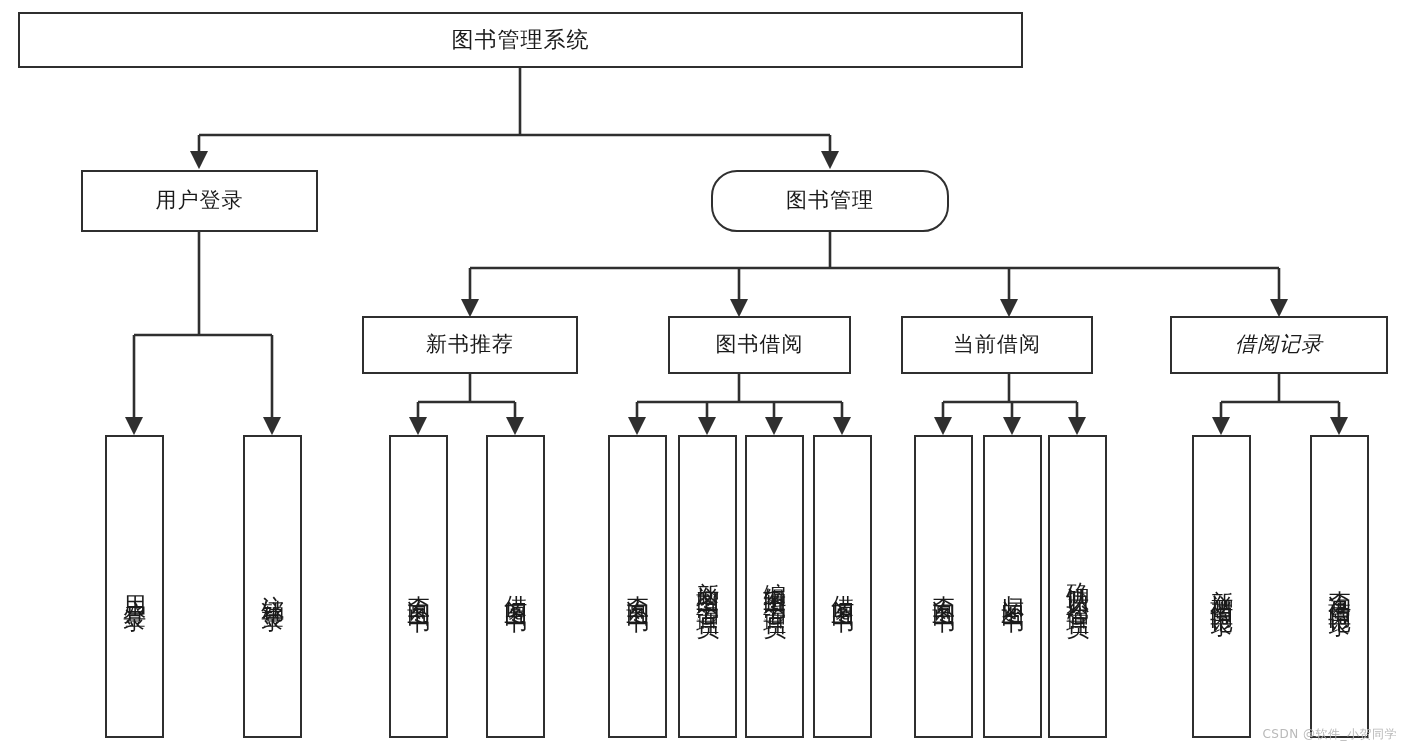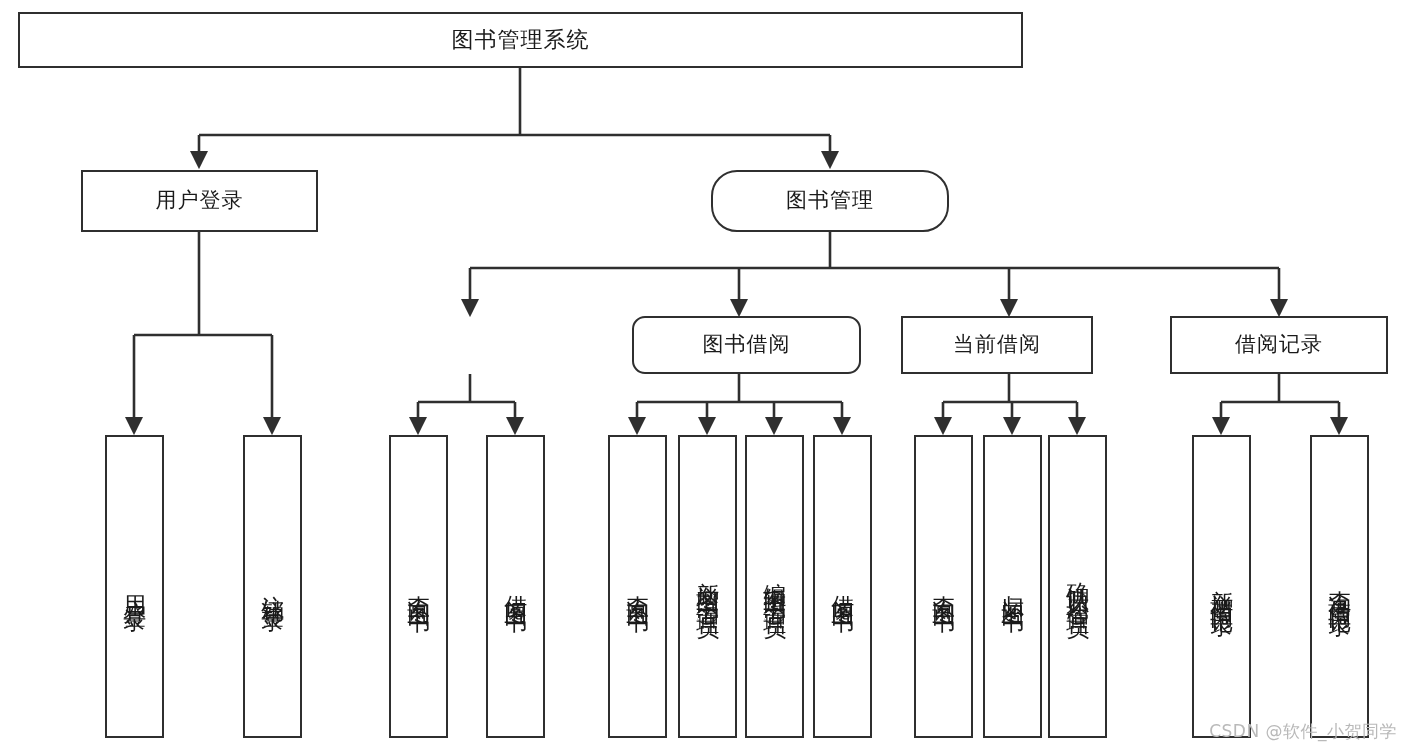--- a/index.html
+++ b/index.html
@@ -58,21 +58,21 @@
   }
   .node.v > span {
     writing-mode: vertical-rl;
     text-orientation: upright;
     display: block;
   }
   .watermark {
     position: absolute;
     right: 8px;
     bottom: 4px;
-    font-size: 17px;
+    font-size: 12px;
     color: #b9b9b9;
     letter-spacing: 0.5px;
     white-space: nowrap;
   }
 </style>
 </head>
 <body>
 
 <div id="canvas">
 
@@ -130,27 +130,30 @@
     <span>图书管理系统</span>
   </div>
 
   <div class="node h" style="left:81px; top:170px; width:237px; height:62px;">
     <span>用户登录</span>
   </div>
   <div class="node h" style="left:711px; top:170px; width:238px; height:62px;border-radius:26px;">
     <span>图书管理</span>
   </div>
 
-  <div class="node h" style="left:632px; top:316px; width:229px; height:58px;border-radius:13px;">
+  <div class="node h" style="left:362px; top:316px; width:216px; height:58px;">
+    <span>新书推荐</span>
+  </div>
+  <div class="node h" style="left:668px; top:316px; width:183px; height:58px;">
     <span>图书借阅</span>
   </div>
   <div class="node h" style="left:901px; top:316px; width:192px; height:58px;">
     <span>当前借阅</span>
   </div>
-  <div class="node h" style="left:1170px; top:316px; width:218px; height:58px;">
+  <div class="node h" style="left:1170px; top:316px; width:218px; height:58px;font-style:italic;">
     <span>借阅记录</span>
   </div>
 
   <div class="node v" style="left:105px; top:435px; width:59px; height:303px;">
     <span>用户登录</span>
   </div>
   <div class="node v" style="left:243px; top:435px; width:59px; height:303px;">
     <span>注销登录</span>
   </div>
 

